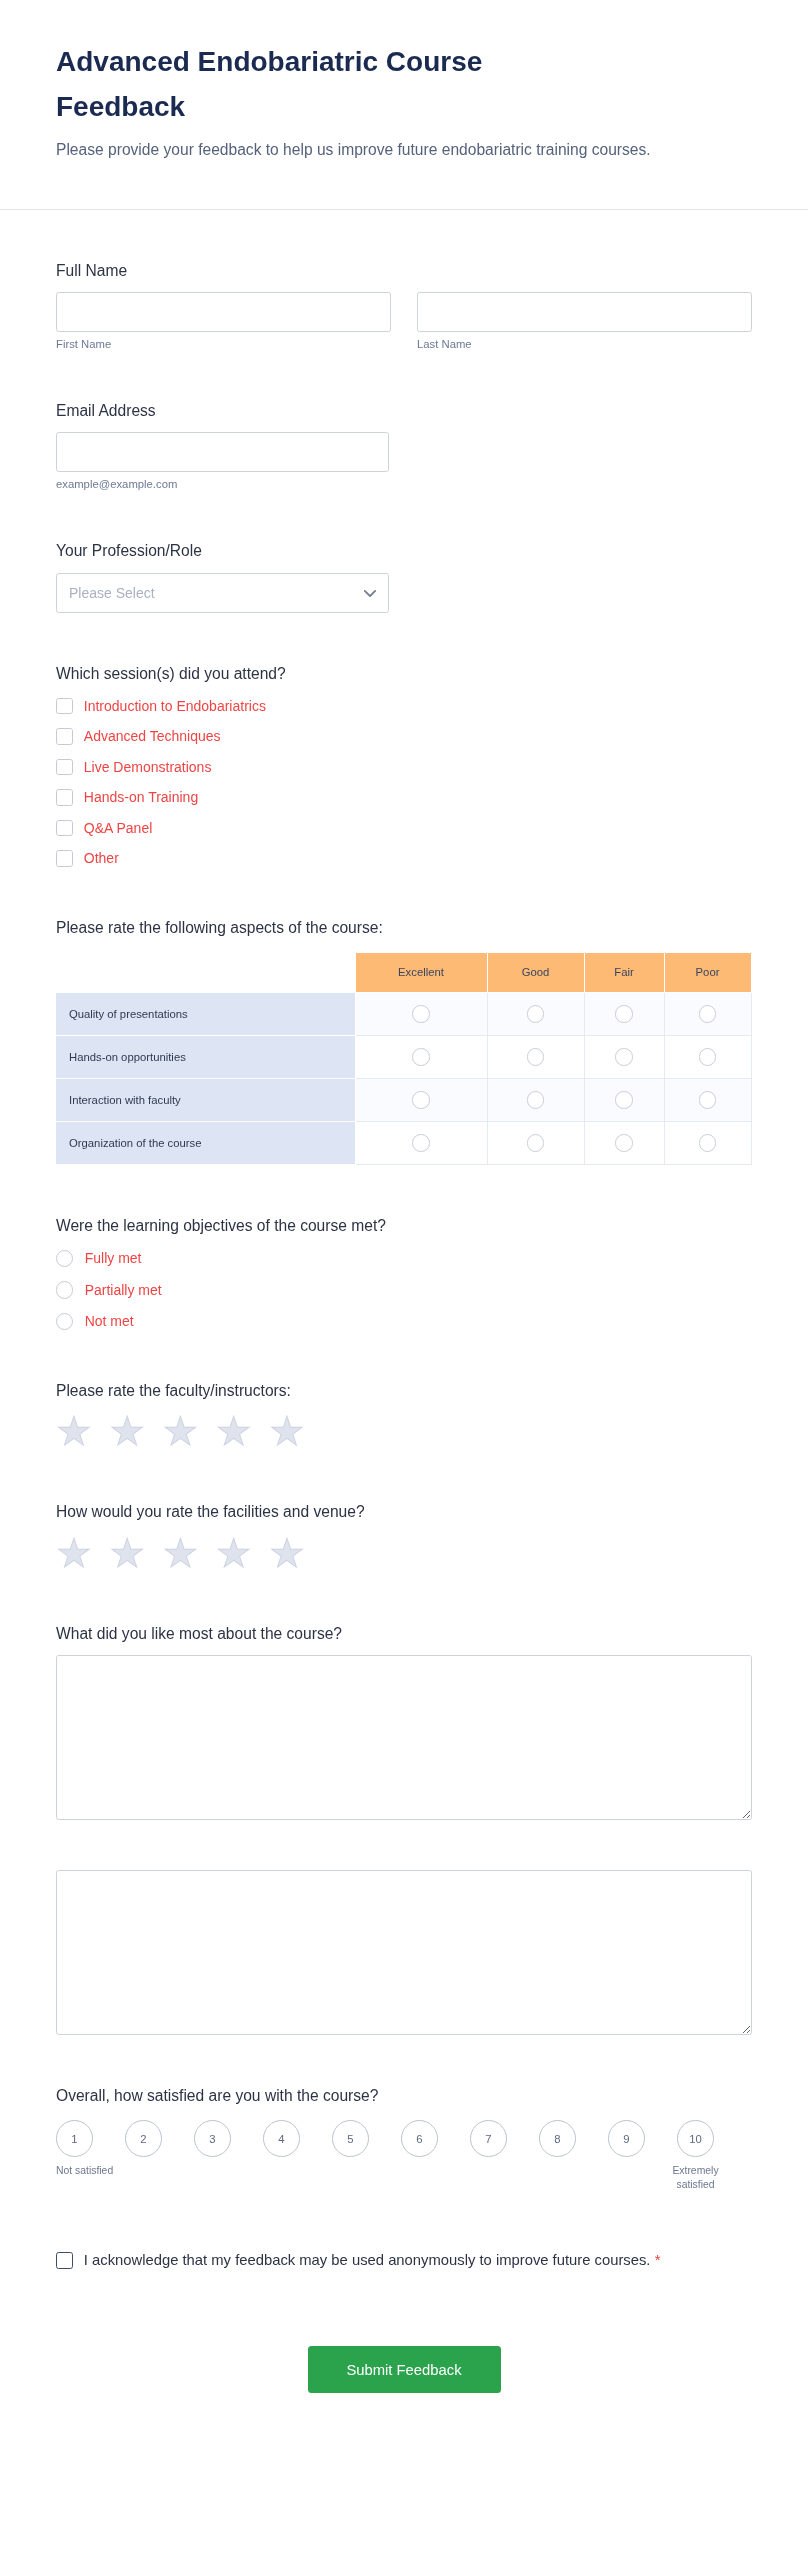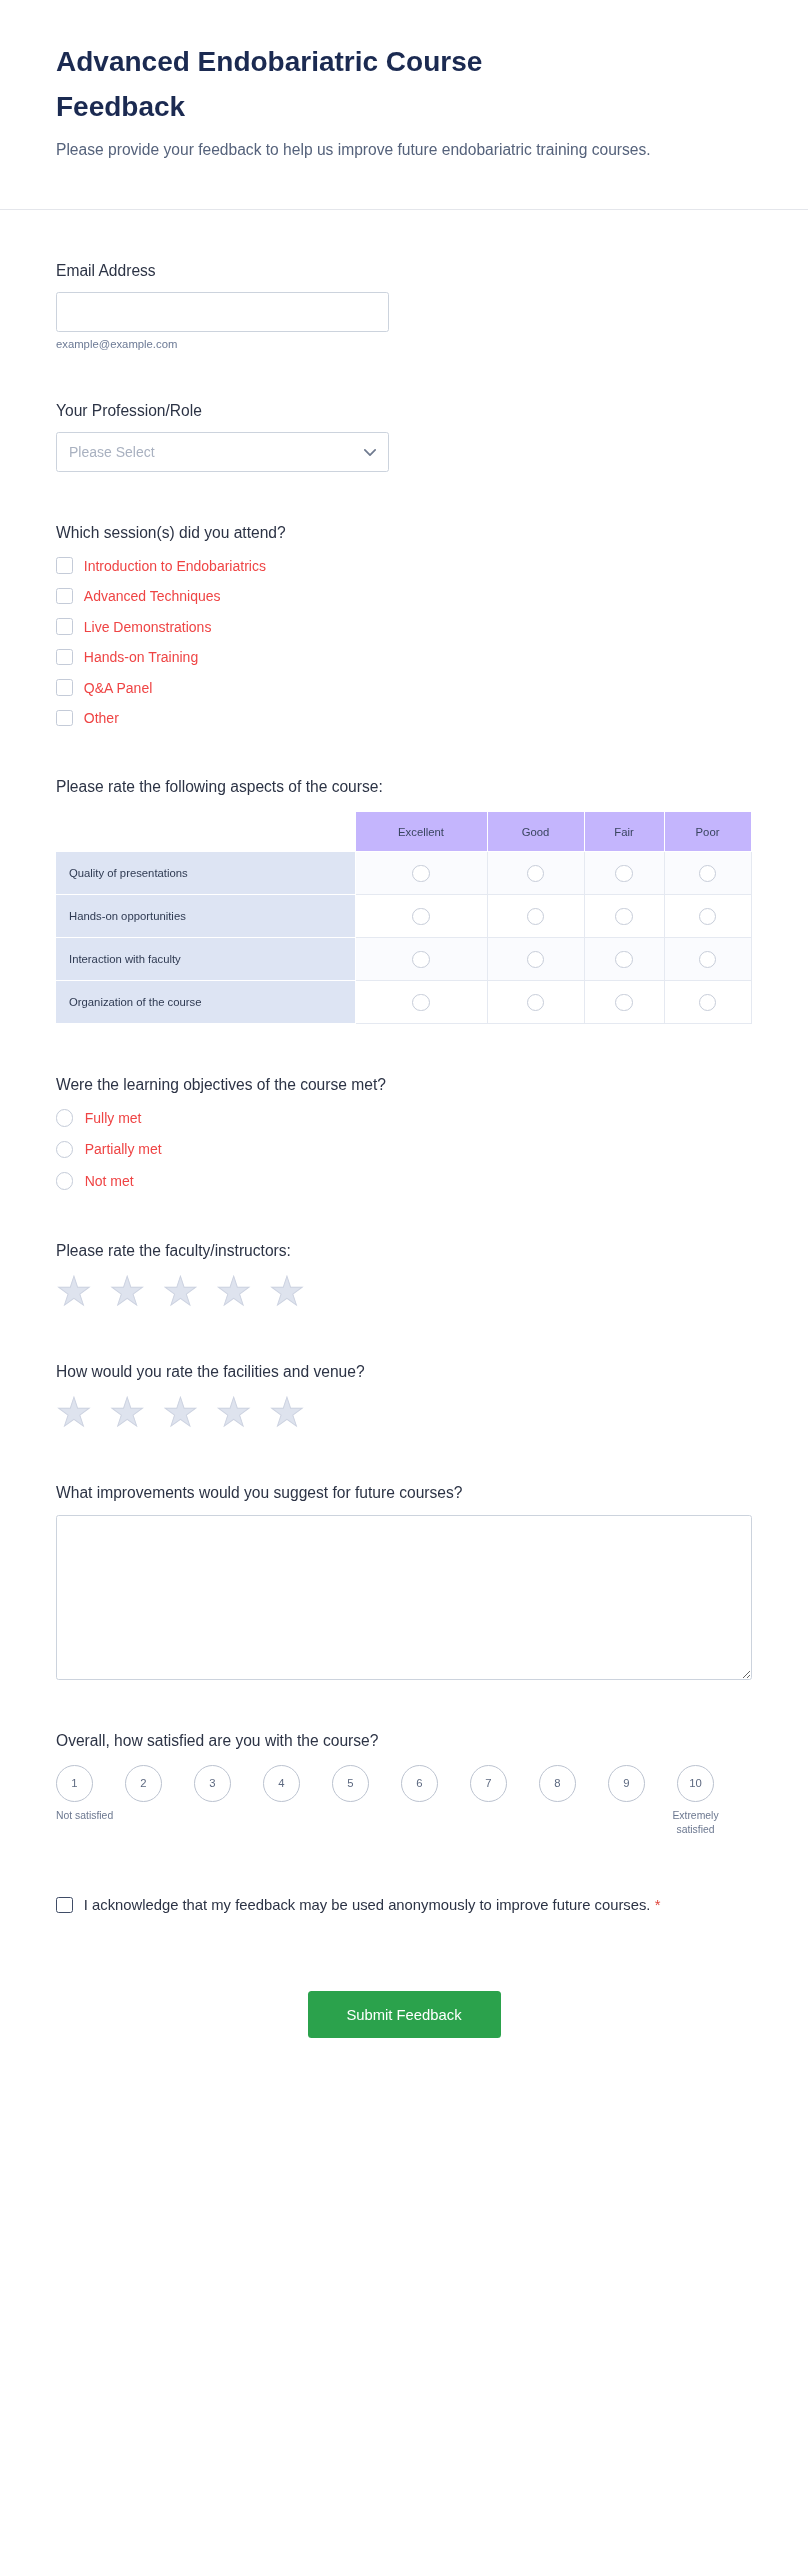--- a/index.html
+++ b/index.html
@@ -57,21 +57,21 @@
   .radio {
     width: 17.4px; height: 17.4px; flex: 0 0 17.4px; border: 0.9px solid #c4cbd8;
     border-radius: 50%; background: #fff;
   }
   .option-label { font-size: 14px; color: #ef4444; }
 
   
   .matrix { border-collapse: collapse; table-layout: fixed; width: 695px; margin-top: 14px; }
   .matrix th, .matrix td { vertical-align: middle; }
   .matrix .hcell {
-    background: #c4b5fd; height: 40px; font-size: 11.3px; font-weight: 400;
+    background: #fdba74; height: 40px; font-size: 11.3px; font-weight: 400;
     color: #3a4560; text-align: center; border: 1.7px solid #fff;
   }
   .matrix .corner { background: transparent; border: none; }
   .matrix .rowlabel {
     background: #dde4f3; height: 43px; font-size: 11.3px; color: #2f3a52;
     text-align: left; padding-left: 13px; padding-right: 8.7px;
     border: 1.7px solid #fff; border-left: none; font-weight: 400;
   }
   .matrix .cell { background: #fff; border: 0.9px solid #e5e9f1; text-align: center; cursor: pointer; }
   .matrix tbody tr:nth-child(odd) .cell { background: #fafbfe; }
@@ -131,20 +131,33 @@
 
   <header class="form-header">
     <h1 class="form-title">Advanced Endobariatric Course Feedback</h1>
     <p class="form-subtitle">Please provide your feedback to help us improve future endobariatric training courses.</p>
   </header>
 
   <div class="divider"></div>
 
   <main class="form-body">
 
+    <section class="question">
+      <div class="qlabel">Full Name</div>
+      <div class="field-row">
+        <div class="field-col">
+          <input class="text-input" type="text" style="">
+          <div class="sublabel">First Name</div>
+        </div>
+        <div class="field-col">
+          <input class="text-input" type="text" style="">
+          <div class="sublabel">Last Name</div>
+        </div>
+      </div>
+    </section>
 
     <section class="question">
       <div class="qlabel">Email Address</div>
       <div class="field-row">
         <div>
           <input class="text-input half" type="text" style="">
           <div class="sublabel">example@example.com</div>
         </div>
       </div>
     </section>
@@ -276,23 +289,26 @@
       <div class="qlabel">How would you rate the facilities and venue?</div>
       <div class="stars">
         <span class="star">★</span>
         <span class="star">★</span>
         <span class="star">★</span>
         <span class="star">★</span>
         <span class="star">★</span>
       </div>
     </section>
 
-
-    <section class="question">
-      <div class="qlabel">What improvements would you suggest for future courses?</div>
+    <section class="question">
+      <div class="qlabel">What did you like most about the course?</div>
+      <textarea class="long-text" style=""></textarea>
+    </section>
+
+    <section class="question">
       <textarea class="long-text" style=""></textarea>
     </section>
 
     <section class="question">
       <div class="qlabel">Overall, how satisfied are you with the course?</div>
       <div class="scale-wrap">
         <div class="scale">
           <div class="scale-circle">1</div>
           <div class="scale-circle">2</div>
           <div class="scale-circle">3</div>

